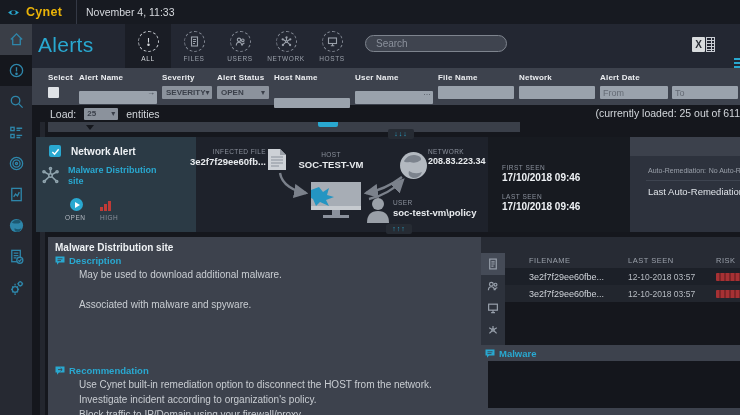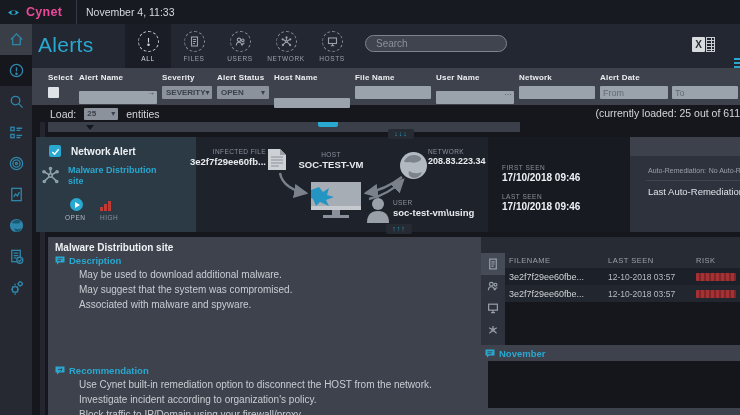--- a/index.html
+++ b/index.html
@@ -2,21 +2,21 @@
 <html><head>
 <meta charset="utf-8">
 <style>
   html,body{margin:0;padding:0;background:#0d0f13;}
   .screen{position:relative;width:740px;height:415px;overflow:hidden;background:#15171d;
     font-family:"Liberation Sans","DejaVu Sans",sans-serif;-webkit-font-smoothing:antialiased;}
 
   
   .topbar{position:absolute;left:0;top:0;width:740px;height:24px;background:#171a21;display:flex;align-items:center;}
   .brand{display:flex;align-items:center;gap:6px;padding-left:7px;width:60px;}
-  .brand-name{color:#ec4899;font-size:12.5px;font-weight:bold;letter-spacing:.3px;text-align:right;}
+  .brand-name{color:#eab308;font-size:12.5px;font-weight:bold;letter-spacing:.3px;text-align:right;}
   .topbar-sep{width:1px;height:24px;background:#343945;margin:0 9px;}
   .topbar-date{color:#d6d9de;font-size:10.5px;}
 
   
   .sidebar{position:absolute;left:0;top:24px;width:32px;height:391px;background:#262932;}
   .sb-item{width:32px;height:31px;display:flex;align-items:center;justify-content:center;}
   .sb-item.home{background:#3a3e47;}
   .sb-item.active{background:#15171d;}
   .sb-item svg{stroke:#2e86aa;fill:none;stroke-width:1.4;}
 
@@ -111,21 +111,21 @@
   .d-line{position:absolute;left:19px;font-size:10px;color:#c9cdd2;white-space:nowrap;padding-left:12px;}
 
   
   .assoc{position:absolute;left:481px;top:237px;width:259px;height:108px;background:#272b34;}
   .as-h{position:absolute;left:5px;top:4px;display:flex;align-items:center;gap:4px;font-size:9px;font-weight:bold;color:#29a8d0;}
   .as-strip{position:absolute;left:0;top:16px;width:24px;height:92px;background:#2d323c;}
   .as-ic{width:24px;height:22px;display:flex;align-items:center;justify-content:center;}
   .as-ic svg{stroke:#98a0ab;fill:none;stroke-width:1.1;}
   .as-ic.active{background:#454b57;}
   .as-table{position:absolute;left:24px;top:16px;width:235px;}
-  .as-row{display:grid;grid-template-columns:99px 88px 1fr;align-items:center;padding-left:4px;box-sizing:border-box;}
+  .as-row{display:grid;grid-template-columns:99px 88px 1fr;align-items:center;padding-left:24px;box-sizing:border-box;}
   .as-head{height:15px;font-size:7.5px;color:#9aa0aa;letter-spacing:.5px;}
   .as-r{height:17px;}
   .as-r.r0{background:#1c2028;}
   .as-r.r1{background:#22262e;}
   .as-file{font-size:9px;color:#ced2d8;white-space:nowrap;}
   .as-date{font-size:8.5px;color:#b7bcc3;white-space:nowrap;}
   .riskbar{width:40px;height:8px;border-radius:1px;background:repeating-linear-gradient(90deg,#a63134 0 3px,#7e2527 3px 5px);}
   .as-empty{height:43px;background:#15171d;}
 
   
@@ -300,28 +300,28 @@
       <span class="flabel">Alert Status</span>
       <span class="fsel">
         <span>OPEN</span>
         <span>▾</span>
         </span>
     </div>
     <div class="fcol" style="width:76px;gap:16px;">
       <span class="flabel">Host Name</span>
       <input class="fin" style="">
     </div>
-    <div class="fcol" style="width:76px;">
-      <span class="flabel">File Name</span>
-      <input class="fin" style="">
-    </div>
     <div class="fcol" style="width:78px;">
       <span class="flabel">User Name</span>
       <span class="fin-wrap"><input class="fin" style="">
         <span class="fin-glyph">…</span></span>
+    </div>
+    <div class="fcol" style="width:76px;">
+      <span class="flabel">File Name</span>
+      <input class="fin" style="">
     </div>
     <div class="fcol" style="width:76px;">
       <span class="flabel">Network</span>
       <input class="fin" style="">
     </div>
     <div class="fcol" style="width:138px;">
       <span class="flabel">Alert Date</span>
       <span class="dates">
         <input class="fin" style="width: 68px;" placeholder="From">
         <input class="fin" style="width: 66px;" placeholder="To">
@@ -420,21 +420,21 @@
       <div class="m-host">
         <div class="mlabel">HOST</div>
         <div class="mvalue">SOC-TEST-VM</div>
       </div>
       <div class="m-network">
         <div class="mlabel">NETWORK</div>
         <div class="mvalue">208.83.223.34</div>
       </div>
       <div class="m-user">
         <div class="mlabel">USER</div>
-        <div class="mvalue">soc-test-vm\using</div>
+        <div class="mvalue">soc-test-vm\policy</div>
       </div>
     </div>
 
     <div class="al-seen">
       <span class="seen-label" style="top:27px;">FIRST SEEN</span>
       <span class="seen-value" style="top:35px;">17/10/2018 09:46</span>
       <span class="seen-label" style="top:56px;">LAST SEEN</span>
       <span class="seen-value" style="top:64px;">17/10/2018 09:46</span>
     </div>
 
@@ -455,21 +455,20 @@
   <div class="details">
     <div class="d-title">Malware Distribution site</div>
     <div class="d-h" style="top:18px;">
       <svg width="10" height="10" viewBox="0 0 10 10">
           <path d="M0.5,0.5 h9 v6 h-5.5 l-2,2.2 v-2.2 h-1.5 z" fill="#29a8d0"></path>
           <path d="M2.5,2.8 h5 M2.5,4.6 h3.5" stroke="#3d424d" stroke-width="0.9"></path>
         </svg>
       <span>Description</span>
     </div>
     <div class="d-line" style="top:32px;">May be used to download additional malware.</div>
-    <div class="d-line" style="top:47px;">May suggest that the system was compromised.</div>
     <div class="d-line" style="top:62px;">Associated with malware and spyware.</div>
     <div class="d-h" style="top:128px;">
       <svg width="10" height="10" viewBox="0 0 10 10">
           <path d="M0.5,0.5 h9 v6 h-5.5 l-2,2.2 v-2.2 h-1.5 z" fill="#29a8d0"></path>
           <path d="M3,3.6 h4 M5.5,2 l1.7,1.6 -1.7,1.6" stroke="#3d424d" stroke-width="0.9" fill="none"></path>
         </svg>
       <span>Recommendation</span>
     </div>
     <div class="d-line" style="top:142px;">Use Cynet built-in remediation option to disconnect the HOST from the network.</div>
     <div class="d-line" style="top:157px;">Investigate incident according to organization's policy.</div>
@@ -523,18 +522,18 @@
       <div class="as-empty"></div>
     </div>
   </div>
 
   <div class="comments">
     <div class="c-h">
       <svg width="10" height="10" viewBox="0 0 10 10">
           <path d="M0.5,0.5 h9 v6 h-5.5 l-2,2.2 v-2.2 h-1.5 z" fill="#29a8d0"></path>
           <path d="M2.5,2.8 h5 M2.5,4.6 h4" stroke="#3d424d" stroke-width="0.9"></path>
         </svg>
-      <span>November</span>
+      <span>Malware</span>
     </div>
     <div class="c-box"></div>
   </div>
 
 </div>
 
 </body></html>

